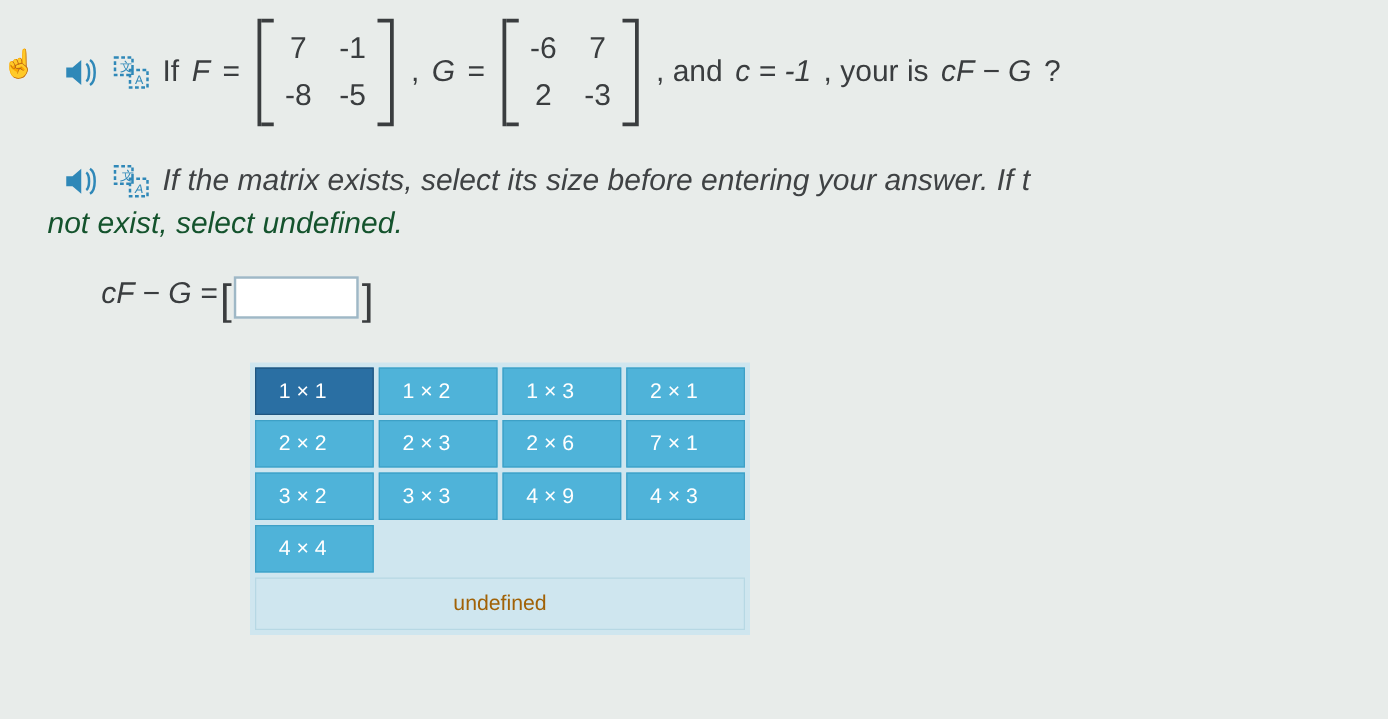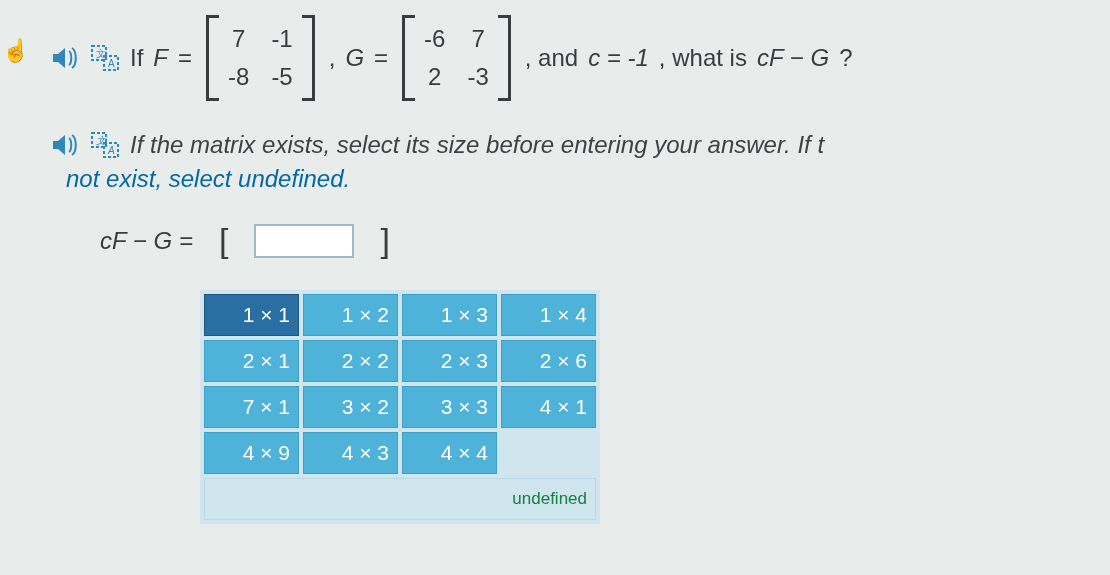--- a/index.html
+++ b/index.html
@@ -63,30 +63,30 @@
   .line2 {
     margin: 30px 0 0 40px;
     display: flex;
     align-items: center;
     gap: 10px;
     font-size: 24px;
     font-style: italic;
     color: #3f4244;
   }
   .line2b {
-    margin: 6px 0 0 56px;
+    margin: 6px 0 0 28px;
     font-size: 24px;
     font-style: italic;
-    color: #0369a1;
+    color: #14532d;
   }
   .answer-row {
-    margin: 28px 0 0 90px;
+    margin: 28px 0 0 71px;
     display: flex;
-    align-items: center;
-    gap: 26px;
+    align-items: flex-start;
+    gap: 2px;
     font-size: 24px;
   }
   .ans-br {
     font-size: 34px;
     font-weight: 400;
     color: #3a3d3f;
   }
   .ans-input {
     width: 100px;
     height: 34px;
@@ -102,35 +102,35 @@
   .size-grid {
     display: grid;
     grid-template-columns: repeat(4, 1fr);
     gap: 4px;
     background: #cfe6ef;
     padding: 4px;
   }
   .size-btn {
     background: #4fb3d9;
     color: #fff;
-    text-align: right;
-    padding: 8px 8px;
-    font-size: 21px;
+    text-align: left;
+    padding: 8px 18px;
+    font-size: 17px;
     cursor: pointer;
     border: 1px solid #3da0c6;
   }
   .size-btn.selected {
     background: #2a6fa3;
     border: 1px solid #1f5680;
   }
   .undef-btn {
     grid-column: 1 / -1;
     background: #cfe6ef;
-    color: #15803d;
-    text-align: right;
+    color: #a16207;
+    text-align: center;
     padding: 10px 8px;
     font-size: 17px;
     cursor: pointer;
     border: 1px solid #b7d8e4;
   }
 </style>
 </head>
 <body>
 
 <span class="hand-cursor">☝</span>
@@ -170,21 +170,21 @@
     <span class="mcells">
       <span>-6</span>
       <span>7</span>
       <span>2</span>
       <span>-3</span>
     </span>
     <span class="bracket right"></span>
   </span>
   <span>, and </span>
   <span class="ital">c = -1</span>
-  <span>, what is </span>
+  <span>, your is </span>
   <span class="ital">cF − G</span>
   <span>?</span>
 </div>
 
 <div class="line2">
   <span class="speaker-icon">
     <svg width="30" height="26" viewBox="0 0 30 26">
         <path d="M3 9h5l7-6v20l-7-6H3z" fill="#2f88b8"></path>
         <path d="M19 6c3 2 3 12 0 14M22 3c5 3 5 17 0 20" stroke="#2f88b8" stroke-width="2" fill="none"></path>
       </svg>
@@ -207,27 +207,25 @@
   <span class="ans-br">[</span>
   <input class="ans-input" type="text" style="">
   <span class="ans-br">]</span>
 </div>
 
 <div class="size-grid-wrap">
   <div class="size-grid" id="size-grid">
       <div class="size-btn selected">1 × 1</div>
       <div class="size-btn">1 × 2</div>
       <div class="size-btn">1 × 3</div>
-      <div class="size-btn">1 × 4</div>
       <div class="size-btn">2 × 1</div>
       <div class="size-btn">2 × 2</div>
       <div class="size-btn">2 × 3</div>
       <div class="size-btn">2 × 6</div>
       <div class="size-btn">7 × 1</div>
       <div class="size-btn">3 × 2</div>
       <div class="size-btn">3 × 3</div>
-      <div class="size-btn">4 × 1</div>
       <div class="size-btn">4 × 9</div>
       <div class="size-btn">4 × 3</div>
       <div class="size-btn">4 × 4</div>
       <div class="undef-btn">undefined</div>
     </div>
 </div>
 
 </body></html>

